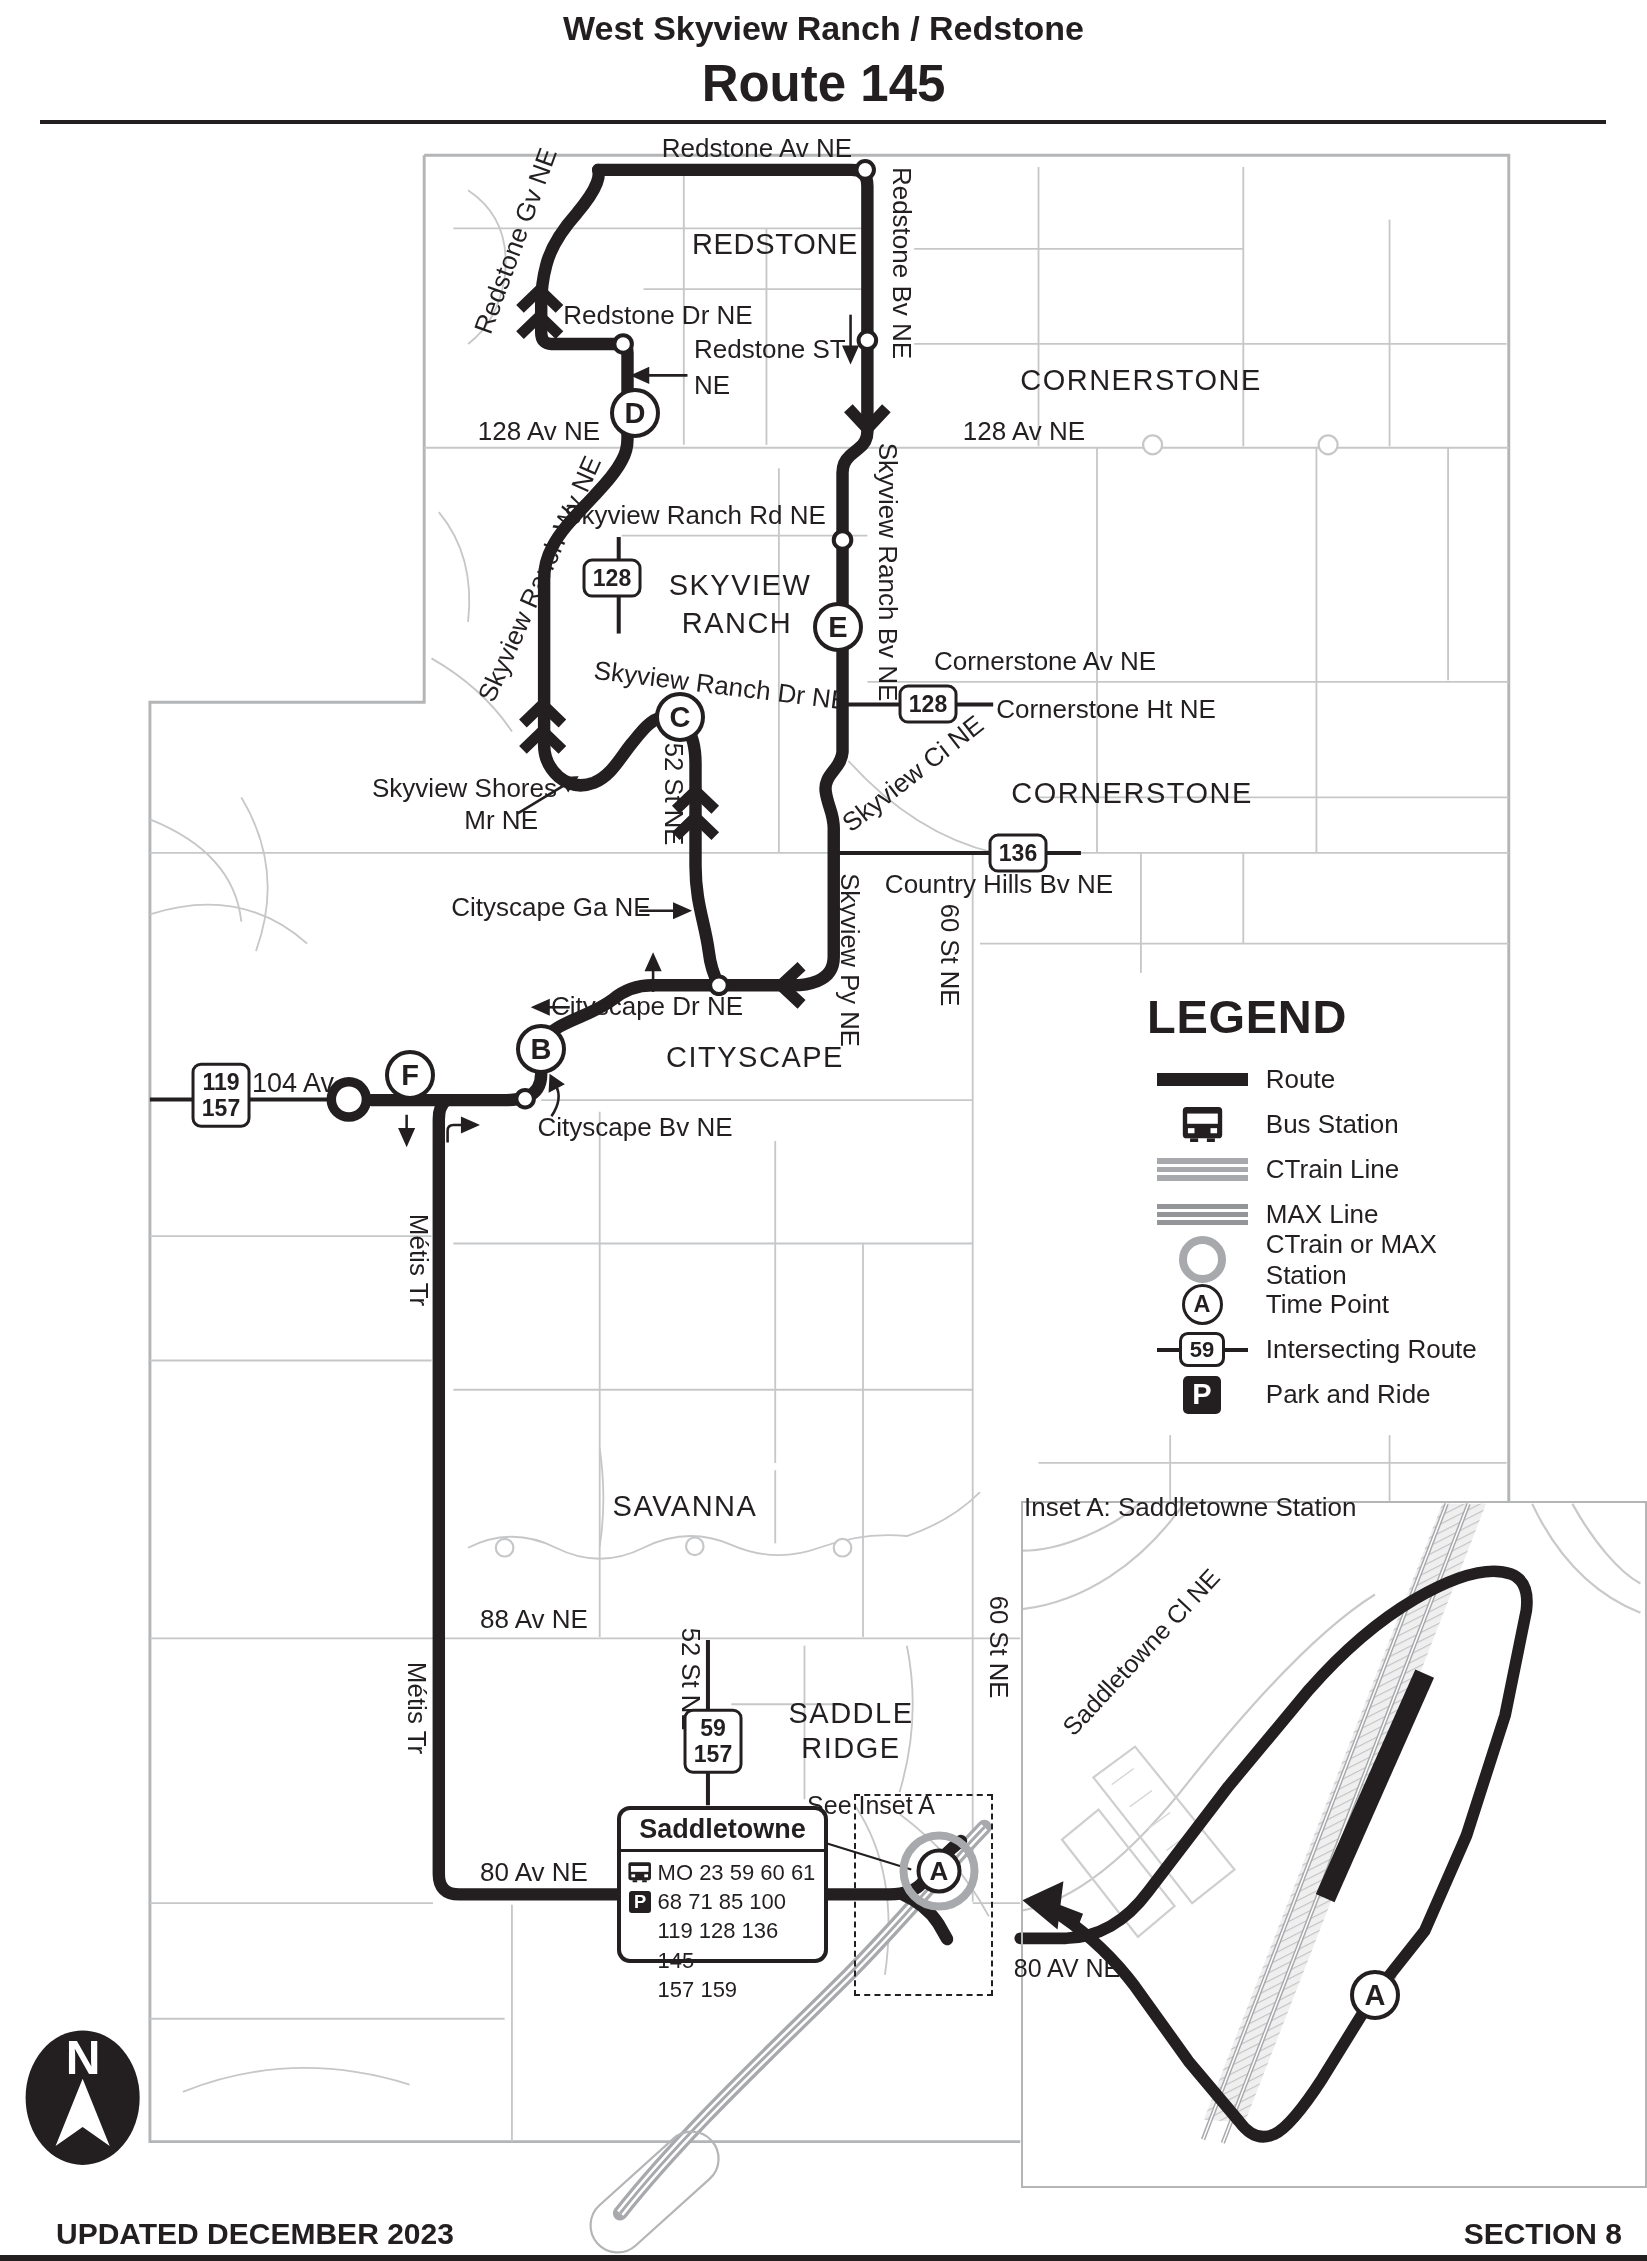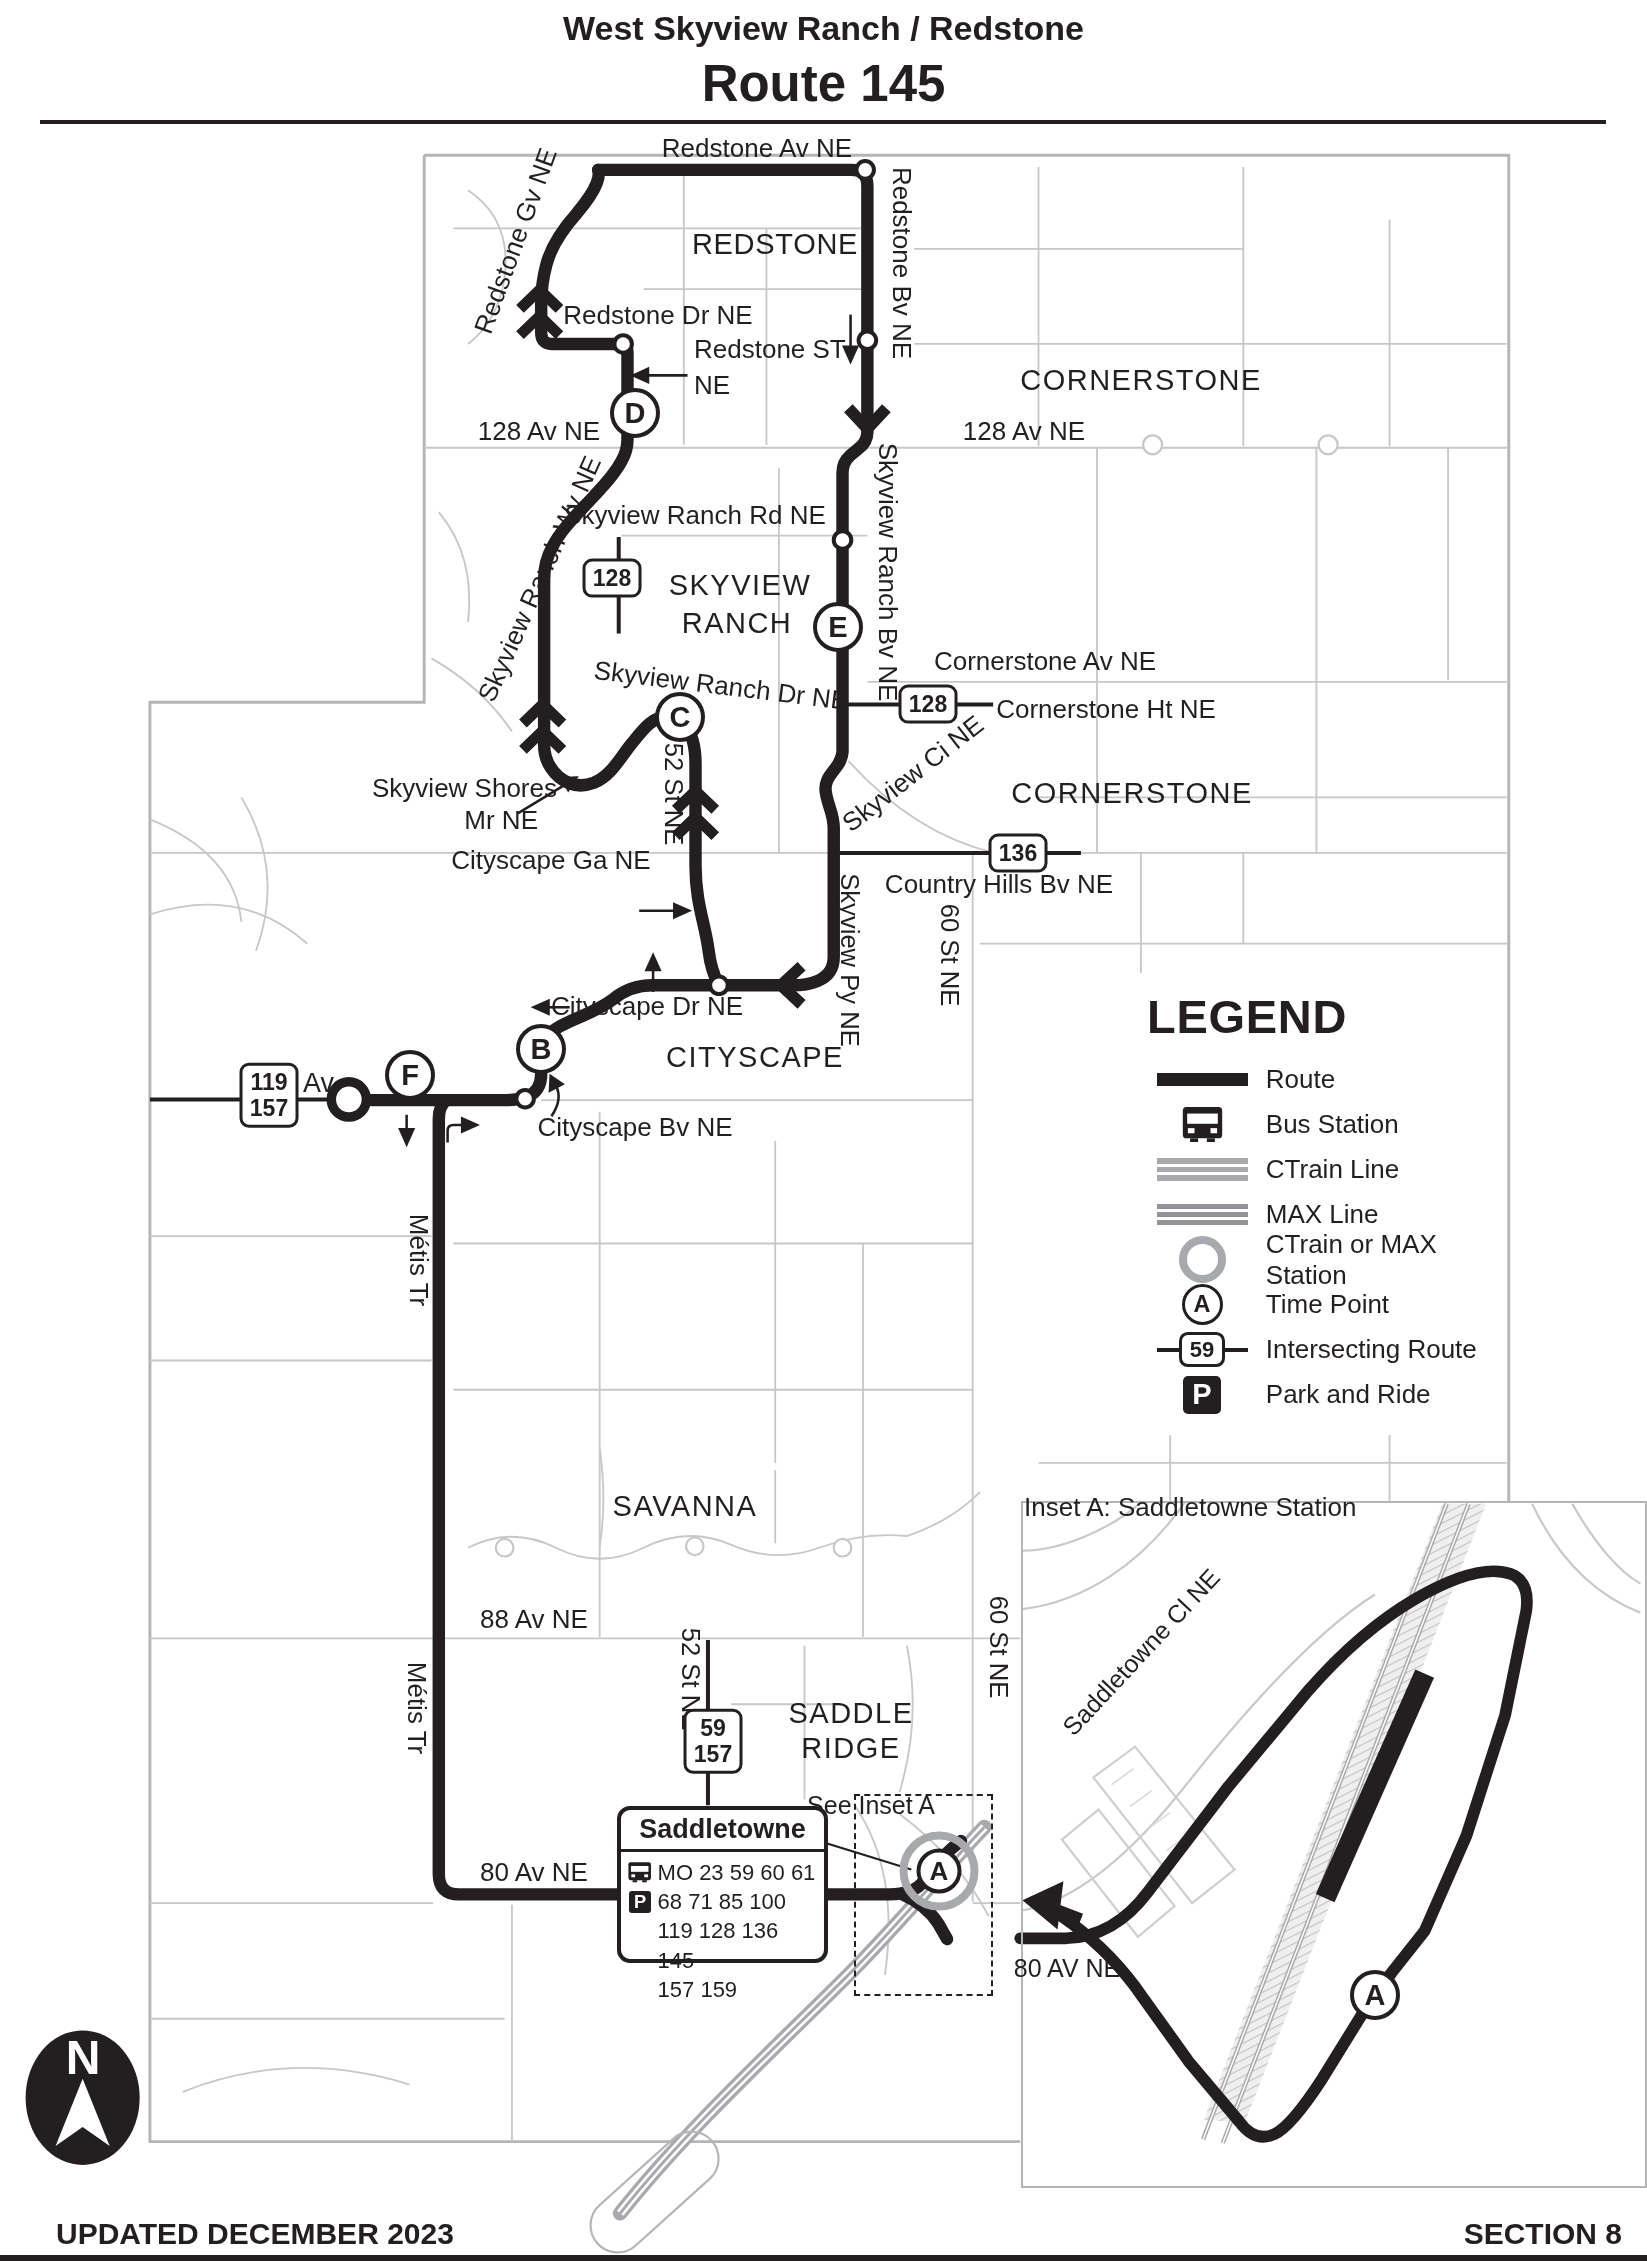--- a/index.html
+++ b/index.html
@@ -299,21 +299,21 @@
   <div class="lbl" style="left:540px;top:579px;--r:-66deg;">Skyview Ranch Wy NE</div>
   <div class="lbl" style="left:721px;top:686px;--r:7deg;">Skyview Ranch Dr NE</div>
   <div class="lbl lbl-right" style="left:557px;top:789px;">Skyview Shores</div>
   <div class="lbl lbl-right" style="left:538px;top:821px;">Mr NE</div>
   <div class="lbl" style="left:1106px;top:710px;">Cornerstone Ht NE</div>
   <div class="lbl" style="left:913px;top:774px;--r:-38deg;">Skyview Ci NE</div>
   <div class="lbl area" style="left:1132px;top:793px;">CORNERSTONE</div>
   <div class="lbl" style="left:999px;top:885px;">Country Hills Bv NE</div>
   <div class="lbl" style="left:850px;top:960px;--r:90deg;font-size:25.6px;">Skyview Py NE</div>
   <div class="lbl" style="left:950px;top:955px;--r:90deg;font-size:25.6px;">60 St NE</div>
-  <div class="lbl" style="left:551px;top:861px;">Cityscape Ga NE</div>
+  <div class="lbl" style="left:551px;top:908px;">Cityscape Ga NE</div>
   <div class="lbl" style="left:647px;top:1007px;">Cityscape Dr NE</div>
   <div class="lbl area" style="left:755px;top:1057px;">CITYSCAPE</div>
   <div class="lbl" style="left:293px;top:1083px;font-size:27px;">104 Av</div>
   <div class="lbl" style="left:635px;top:1128px;">Cityscape Bv NE</div>
   <div class="lbl" style="left:418px;top:1260px;--r:90deg;">Métis Tr</div>
   <div class="lbl" style="left:674px;top:794px;--r:90deg;font-size:25.6px;">52 St NE</div>
   <div class="lbl area" style="left:685px;top:1506px;">SAVANNA</div>
   <div class="lbl" style="left:534px;top:1620px;">88 Av NE</div>
   <div class="lbl" style="left:691px;top:1679px;--r:90deg;font-size:25.6px;">52 St NE</div>
   <div class="lbl" style="left:416px;top:1708px;--r:90deg;">Métis Tr</div>
@@ -332,21 +332,21 @@
   <div class="tp" style="left:680px;top:717px;">C</div>
   <div class="tp" style="left:541px;top:1049px;">B</div>
   <div class="tp" style="left:410px;top:1075px;">F</div>
   <div class="station-ring" style="left:939px;top:1871px;"></div>
   <div class="tp" style="left:939px;top:1871px;width:37px;height:37px;font-size:26px;">A</div>
   <div class="tp" style="left:1375px;top:1995px;z-index:9;">A</div>
 
   <div class="badge" style="left:612px;top:578px;">128</div>
   <div class="badge" style="left:928px;top:704px;">128</div>
   <div class="badge" style="left:1018px;top:853px;">136</div>
-  <div class="badge badge2" style="left:221px;top:1095px;margin-left:48px;">
+  <div class="badge badge2" style="left:221px;top:1095px;">
     <div>119</div>
     <div>157</div>
   </div>
   <div class="badge badge2" style="left:713px;top:1741px;">
     <div>59</div>
     <div>157</div>
   </div>
 
   <div class="dash-box"></div>
   <div class="stn-box">

